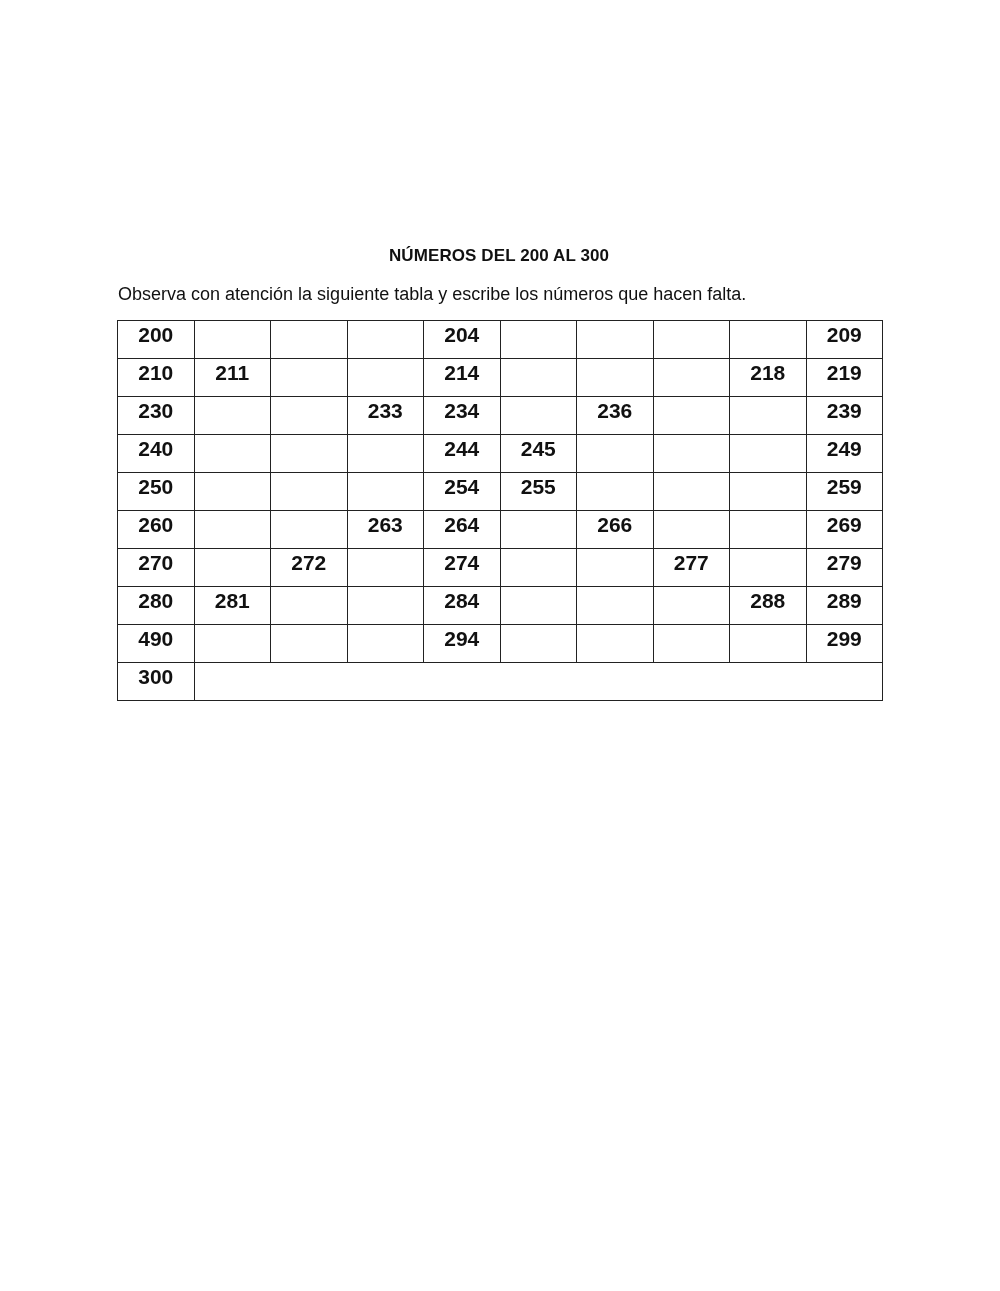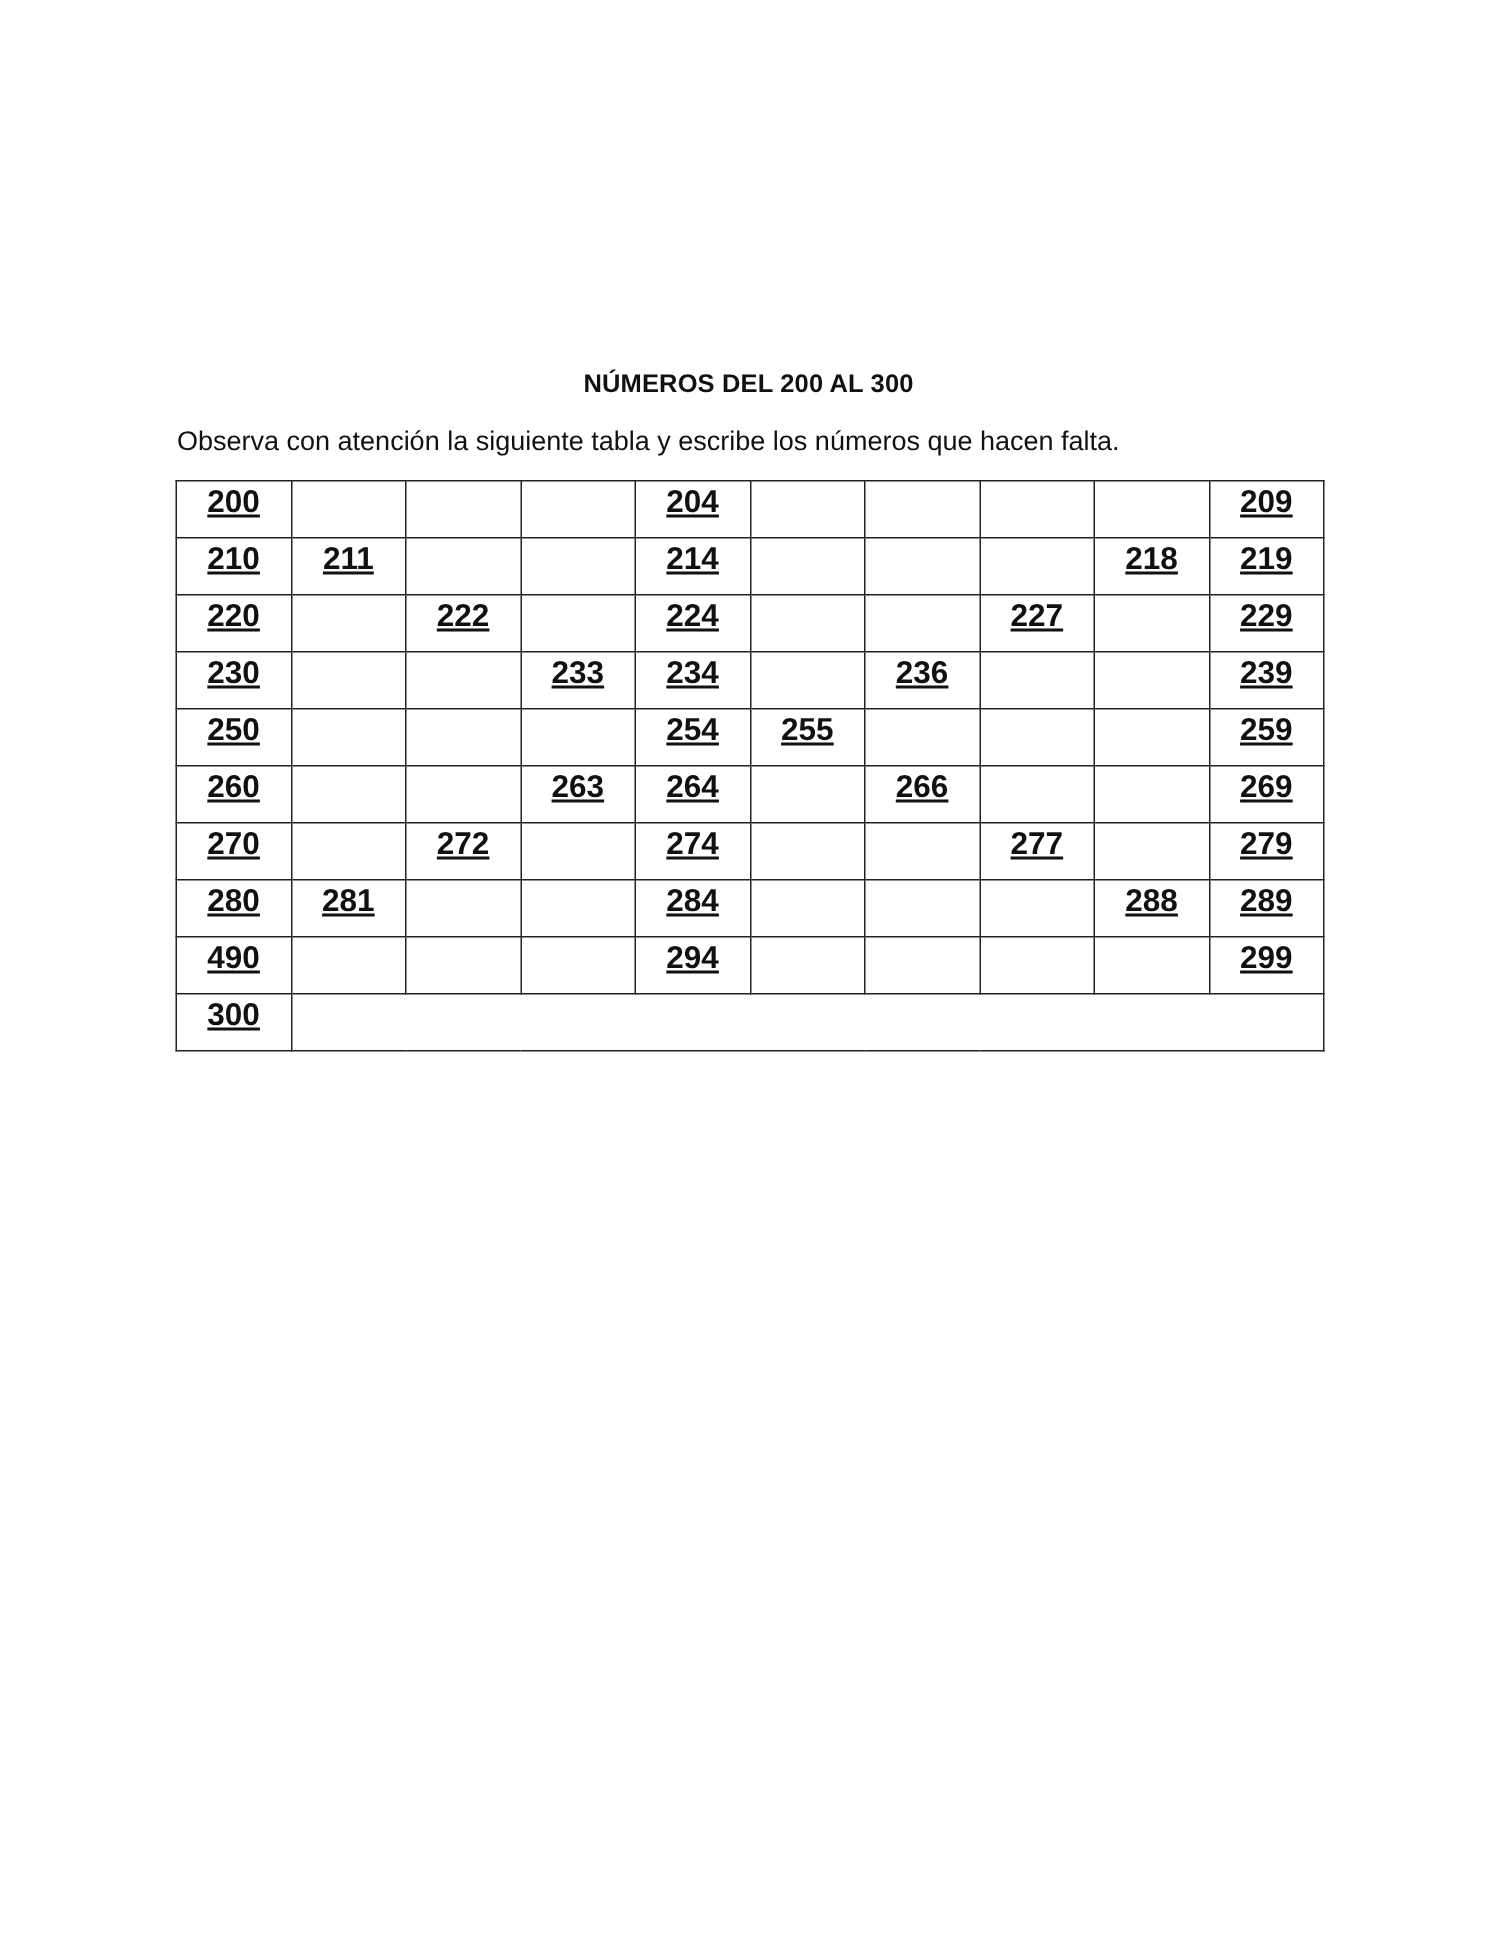--- a/index.html
+++ b/index.html
@@ -2,21 +2,21 @@
 <html><head>
 <meta charset="utf-8">
 <style>
   html, body { margin:0; padding:0; background:#ffffff; }
   body { width:1000px; height:1291px; position:relative; overflow:hidden;
          font-family:"Liberation Sans", sans-serif; color:#111; }
   .title { position:absolute; top:246px; left:0; width:998px; text-align:center;
            font-weight:bold; font-size:17px; letter-spacing:0.1px; }
   .instructions { position:absolute; top:284px; left:118px; font-size:18px;text-align:right; }
   table.grid { position:absolute; top:320px; left:117px; width:765px;
-               border-collapse:collapse; table-layout:fixed;text-decoration:underline; }
+               border-collapse:collapse; table-layout:fixed; }
   table.grid td { border:1.3px solid #222; height:37px; padding:0;
                   text-align:center; font-weight:bold; font-size:21px;
                   vertical-align:top; line-height:28px; }
   table.grid col { width:76.5px; }
 </style>
 </head>
 <body>
 
 <div class="title">NÚMEROS DEL 200 AL 300</div>
 <div class="instructions">Observa con atención la siguiente tabla y escribe los números que hacen falta.</div>
@@ -53,42 +53,42 @@
         <td></td>
         <td></td>
         <td>214</td>
         <td></td>
         <td></td>
         <td></td>
         <td>218</td>
         <td>219</td>
       </tr>
       <tr>
-        <td>220</td>
-        <td></td>
-        <td>222</td>
-        <td></td>
-        <td>224</td>
-        <td></td>
-        <td></td>
-        <td>227</td>
-        <td></td>
-        <td>229</td>
-      </tr>
-      <tr>
         <td>230</td>
         <td></td>
         <td></td>
         <td>233</td>
         <td>234</td>
         <td></td>
         <td>236</td>
         <td></td>
         <td></td>
         <td>239</td>
+      </tr>
+      <tr>
+        <td>240</td>
+        <td></td>
+        <td></td>
+        <td></td>
+        <td>244</td>
+        <td>245</td>
+        <td></td>
+        <td></td>
+        <td></td>
+        <td>249</td>
       </tr>
       <tr>
         <td>250</td>
         <td></td>
         <td></td>
         <td></td>
         <td>254</td>
         <td>255</td>
         <td></td>
         <td></td>

